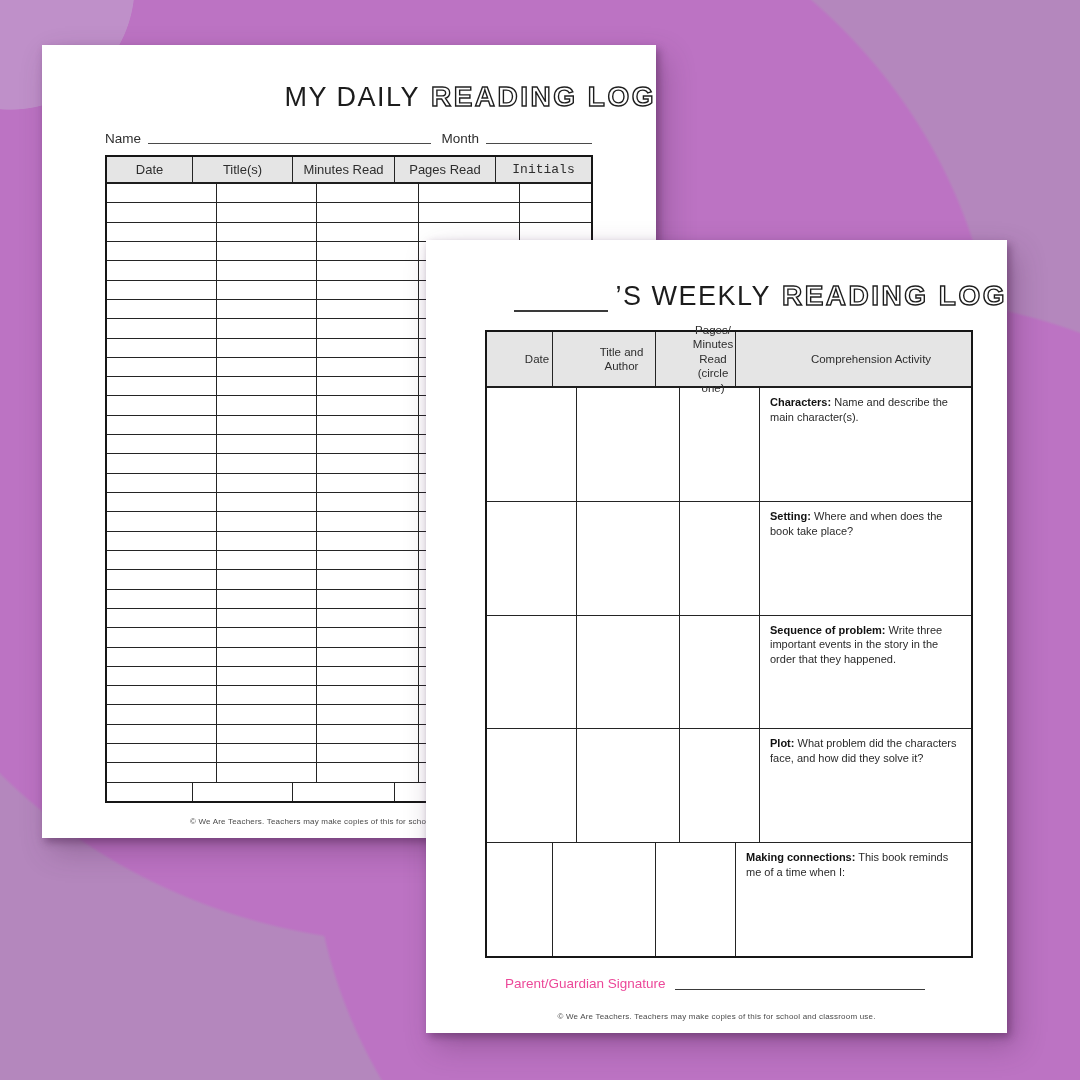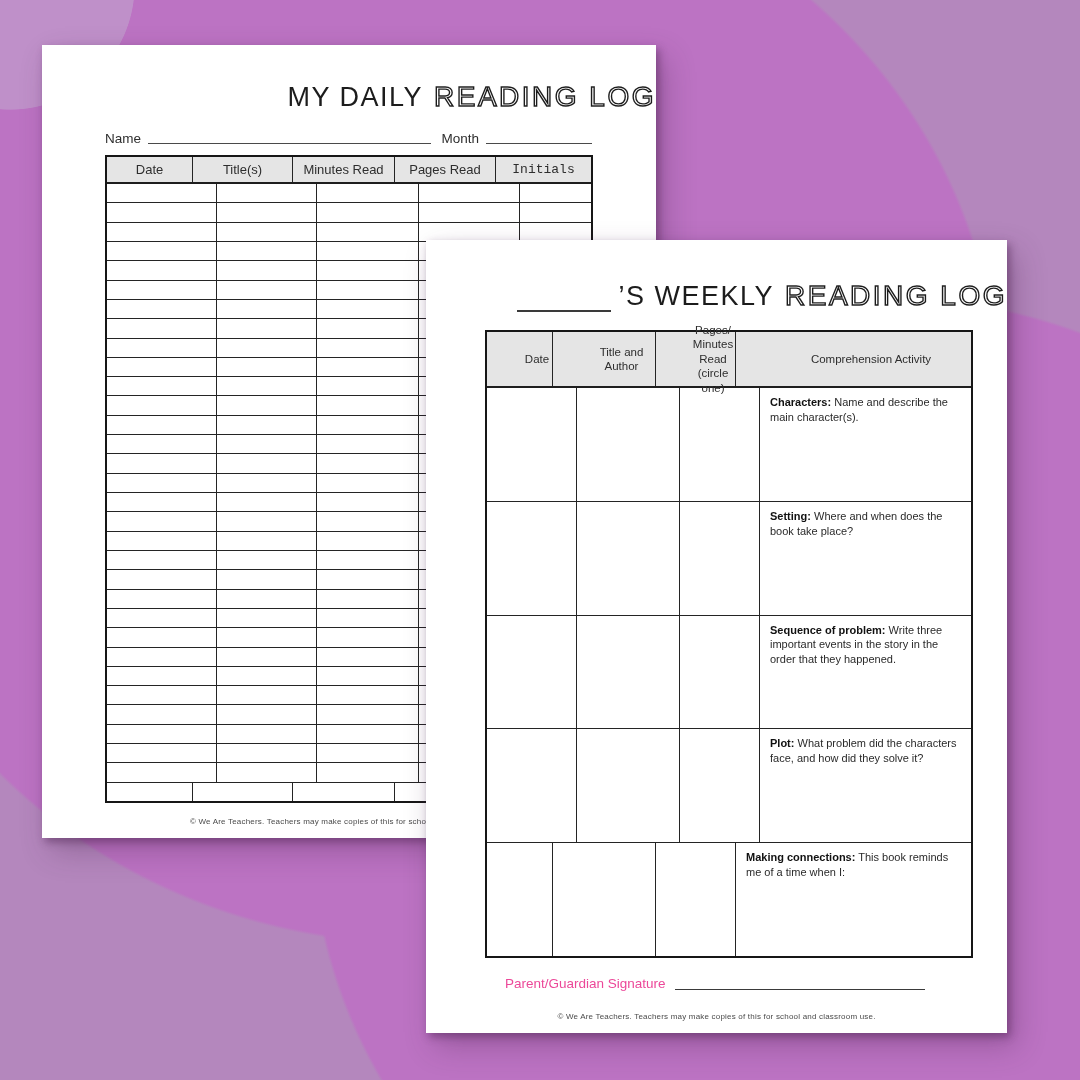--- a/index.html
+++ b/index.html
@@ -19,21 +19,21 @@
   }
   .page1 { left:42px; top:45px; width:614px; height:793px; }
   .page2 { left:426px; top:240px; width:581px; height:793px; }
 
   
   .title-row { position:absolute; left:0; right:0; display:flex; justify-content:flex-end; align-items:flex-end; white-space:nowrap; }
   .p1-title { top:36px; }
   .p2-title { top:40px; }
   .t-solid { font-size:27px; letter-spacing:1.5px; color:#1c1c1c; font-weight:400; }
   .t-outline {
-    font-size:28px; letter-spacing:2.5px; margin-left:11px; font-weight:400;
+    font-size:28px; letter-spacing:2.5px; margin-left:11px; font-weight:700;
     color:#ffffff; -webkit-text-stroke:1.4px #1c1c1c;
   }
   .title-rule { width:94px; height:22px; border-bottom:2px solid #3a3a3a; margin-right:7px; }
 
   
   .p1-nameline {
     position:absolute; left:63px; right:64px; top:86px;
     display:flex; align-items:flex-end; font-size:13.5px; color:#2e2e2e;
   }
   .rule { border-bottom:1.6px solid #4a4a4a; height:12px; }

